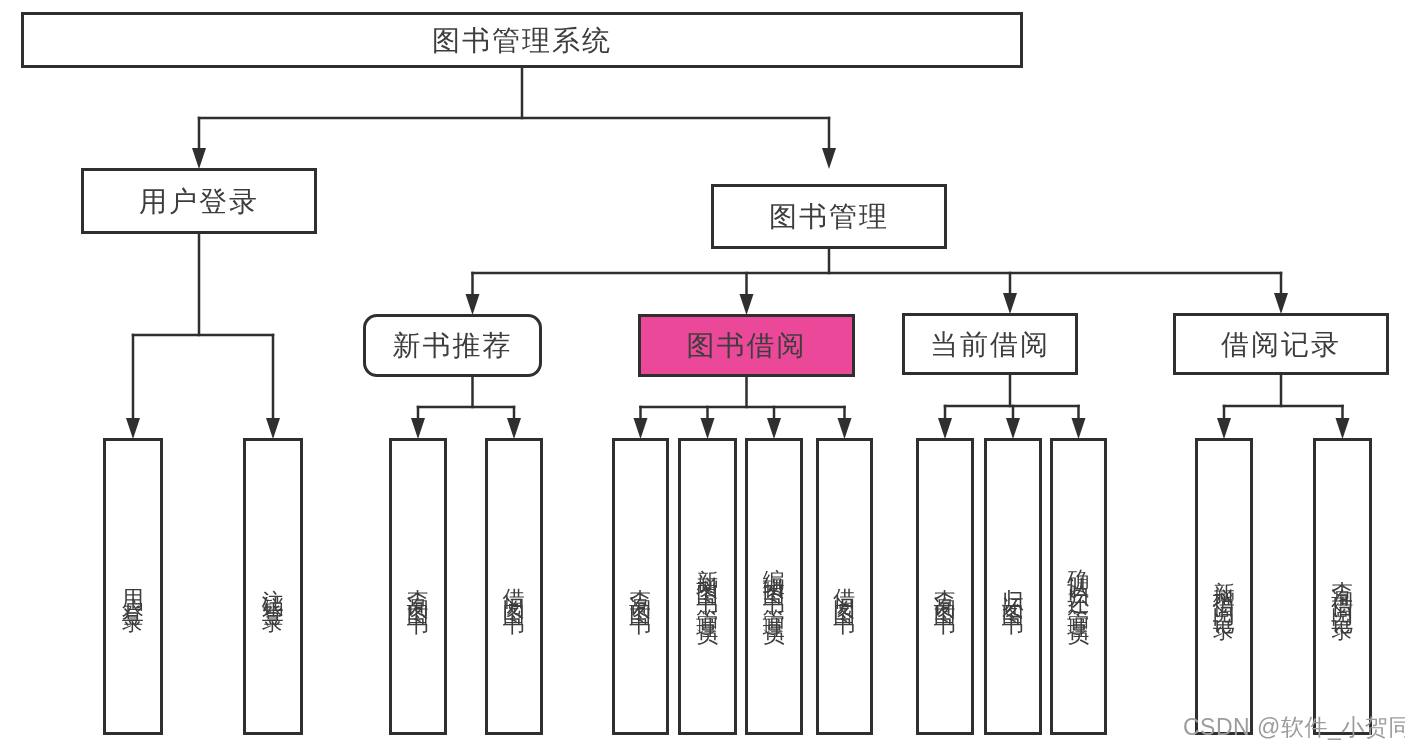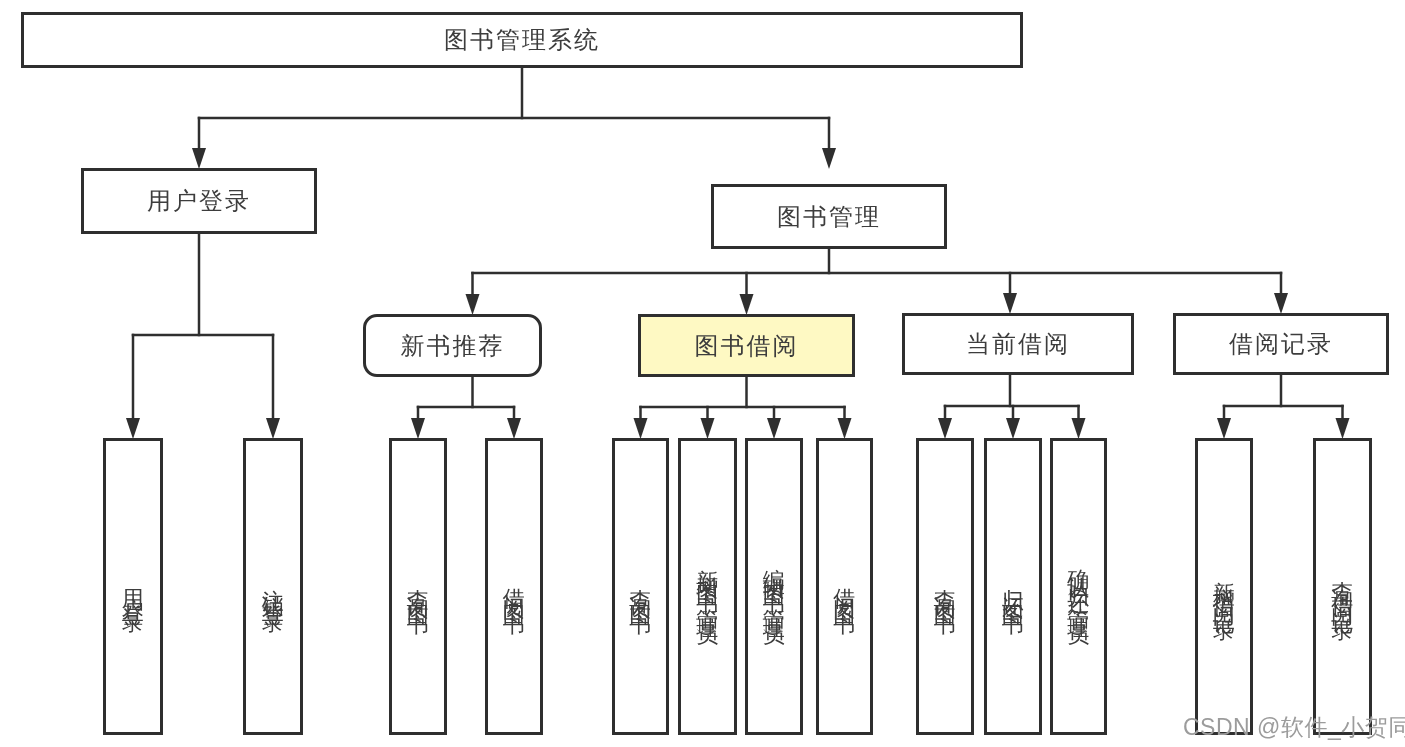--- a/index.html
+++ b/index.html
@@ -17,21 +17,21 @@
     background:#ffffff;
     border:3px solid #2f2f2f;
     display:flex;
     align-items:center;
     justify-content:center;
     z-index:2;
     text-align:center;
     line-height:1.25;
   }
   .node.horizontal{
-    font-size:24px;
+    font-size:28px;
     letter-spacing:2px;
   }
   .node.vertical{
     writing-mode:vertical-rl;
     font-size:22px;
     letter-spacing:8px;
   }
   #watermark{
     position:absolute;
     z-index:3;
@@ -99,22 +99,22 @@
       <line x1="1224" y1="406" x2="1224" y2="419" stroke="#2f2f2f" stroke-width="2.5" stroke-linecap="square"></line>
       <polygon points="1217,418 1231,418 1224,439" fill="#2f2f2f"></polygon>
       <line x1="1342.5" y1="406" x2="1342.5" y2="419" stroke="#2f2f2f" stroke-width="2.5" stroke-linecap="square"></line>
       <polygon points="1335.5,418 1349.5,418 1342.5,439" fill="#2f2f2f"></polygon>
     </svg>
   <div id="watermark" style="color: rgb(156, 156, 156);">CSDN @软件_小贺同学</div>
 <div class="node horizontal" style="left: 21px; top: 12px; width: 1002px; height: 56px; border-color: rgb(47, 47, 47); color: rgb(61, 61, 61); background: rgb(255, 255, 255);">图书管理系统</div>
     <div class="node horizontal" style="left: 81px; top: 168px; width: 236px; height: 66px; border-color: rgb(47, 47, 47); color: rgb(61, 61, 61); background: rgb(255, 255, 255);">用户登录</div>
     <div class="node horizontal" style="left: 711px; top: 184px; width: 236px; height: 65px; border-color: rgb(47, 47, 47); color: rgb(61, 61, 61); background: rgb(255, 255, 255);">图书管理</div>
     <div class="node horizontal" style="left: 363px; top: 314px; width: 179px; height: 63px; border-color: rgb(47, 47, 47); color: rgb(61, 61, 61); background: rgb(255, 255, 255); border-radius: 14px;">新书推荐</div>
-    <div class="node horizontal" style="left: 638px; top: 314px; width: 217px; height: 63px; border-color: rgb(47, 47, 47); color: rgb(61, 61, 61); background: #fef9c3;">图书借阅</div>
-    <div class="node horizontal" style="left: 902px; top: 313px; width: 232px; height: 62px; border-color: rgb(47, 47, 47); color: rgb(61, 61, 61); background: rgb(255, 255, 255);">当前借阅</div>
+    <div class="node horizontal" style="left: 638px; top: 314px; width: 217px; height: 63px; border-color: rgb(47, 47, 47); color: rgb(61, 61, 61); background: #ec4899;">图书借阅</div>
+    <div class="node horizontal" style="left: 902px; top: 313px; width: 176px; height: 62px; border-color: rgb(47, 47, 47); color: rgb(61, 61, 61); background: rgb(255, 255, 255);">当前借阅</div>
     <div class="node horizontal" style="left: 1173px; top: 313px; width: 216px; height: 62px; border-color: rgb(47, 47, 47); color: rgb(61, 61, 61); background: rgb(255, 255, 255);">借阅记录</div>
     <div class="node vertical" style="left: 103px; top: 438px; width: 60px; height: 297px; border-color: rgb(47, 47, 47); color: rgb(61, 61, 61); background: rgb(255, 255, 255);">用户登录</div>
     <div class="node vertical" style="left: 243px; top: 438px; width: 60px; height: 297px; border-color: rgb(47, 47, 47); color: rgb(61, 61, 61); background: rgb(255, 255, 255);">注销登录</div>
     <div class="node vertical" style="left: 389px; top: 438px; width: 58px; height: 297px; border-color: rgb(47, 47, 47); color: rgb(61, 61, 61); background: rgb(255, 255, 255);">查询图书</div>
     <div class="node vertical" style="left: 485px; top: 438px; width: 58px; height: 297px; border-color: rgb(47, 47, 47); color: rgb(61, 61, 61); background: rgb(255, 255, 255);">借阅图书</div>
     <div class="node vertical" style="left: 612px; top: 438px; width: 57px; height: 297px; border-color: rgb(47, 47, 47); color: rgb(61, 61, 61); background: rgb(255, 255, 255);">查询图书</div>
     <div class="node vertical" style="left: 678px; top: 438px; width: 59px; height: 297px; border-color: rgb(47, 47, 47); color: rgb(61, 61, 61); background: rgb(255, 255, 255);">新增图书（管理员）</div>
     <div class="node vertical" style="left: 745px; top: 438px; width: 58px; height: 297px; border-color: rgb(47, 47, 47); color: rgb(61, 61, 61); background: rgb(255, 255, 255);">编辑图书（管理员）</div>
     <div class="node vertical" style="left: 816px; top: 438px; width: 57px; height: 297px; border-color: rgb(47, 47, 47); color: rgb(61, 61, 61); background: rgb(255, 255, 255);">借阅图书</div>
     <div class="node vertical" style="left: 916px; top: 438px; width: 58px; height: 297px; border-color: rgb(47, 47, 47); color: rgb(61, 61, 61); background: rgb(255, 255, 255);">查询图书</div>

